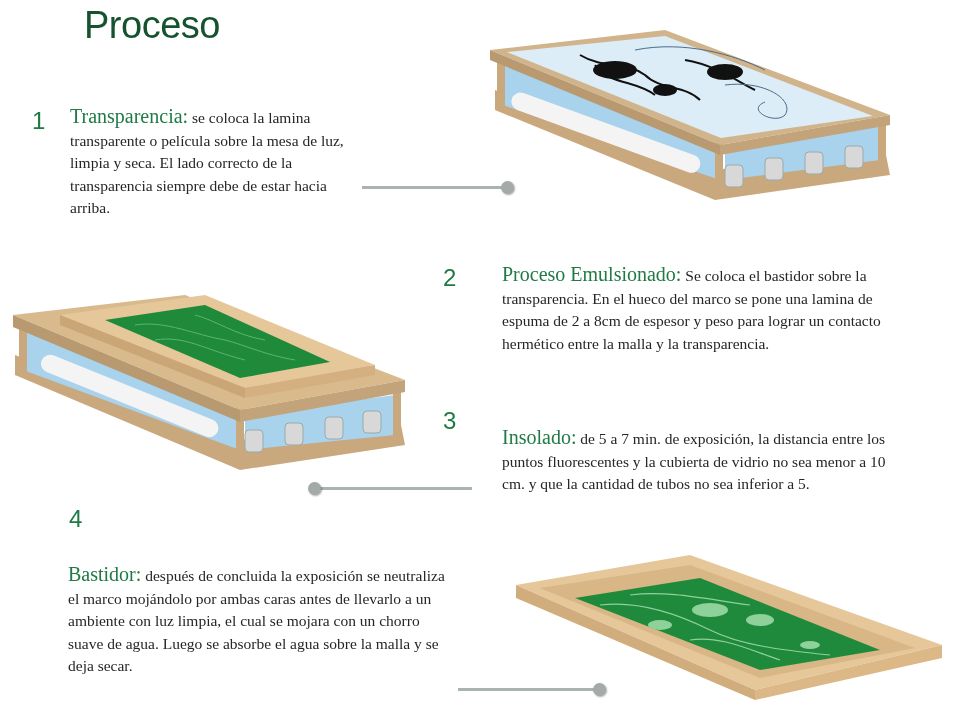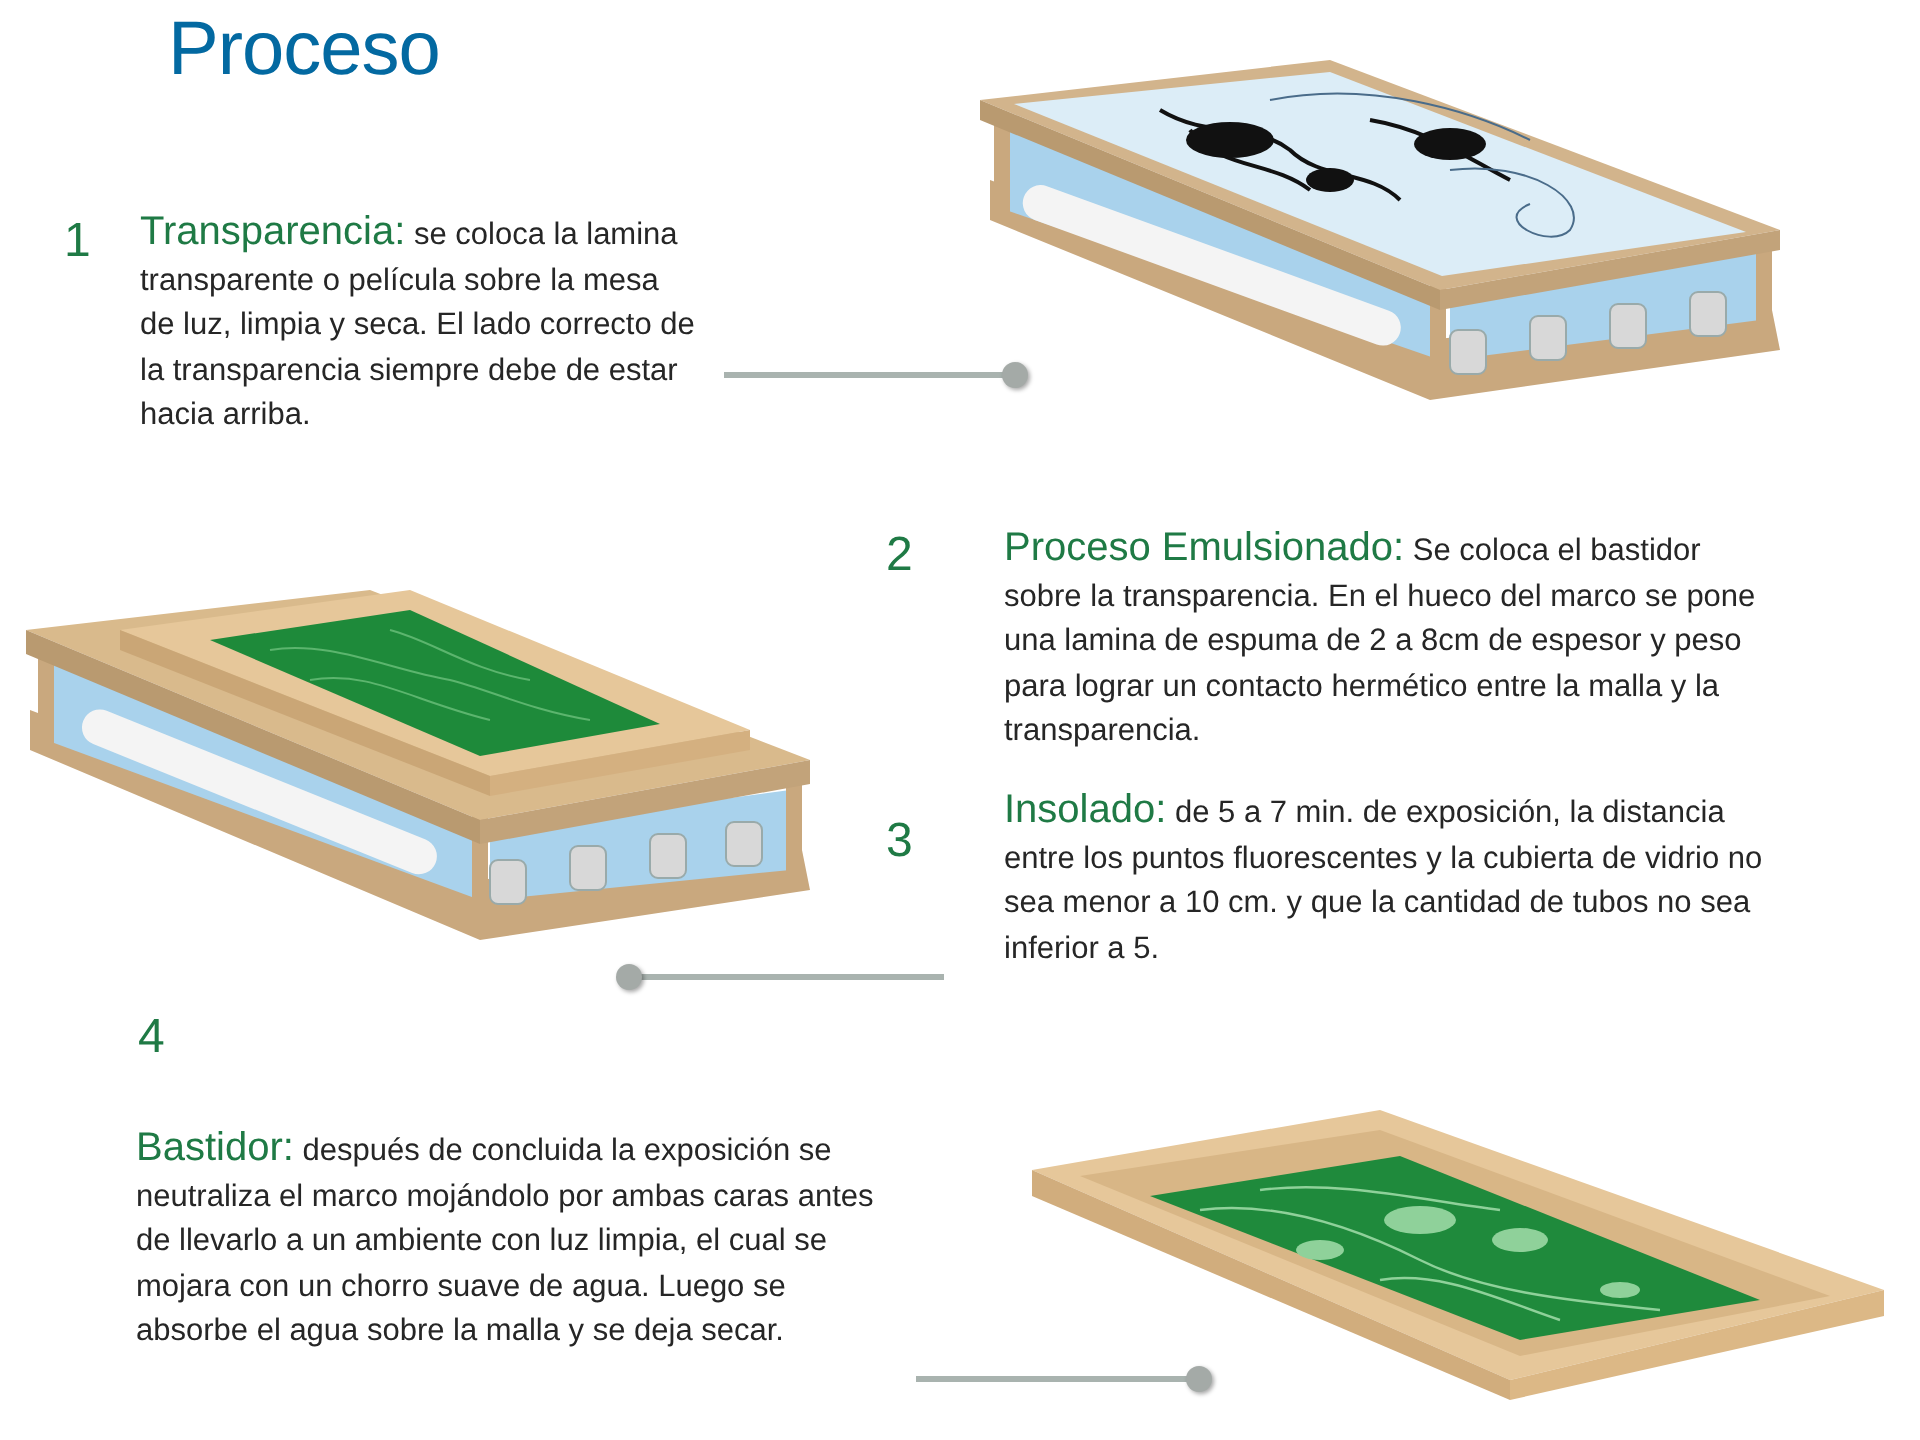--- a/index.html
+++ b/index.html
@@ -4,27 +4,27 @@
 <style>
   html, body { margin: 0; padding: 0; }
   body {
     width: 960px; height: 720px; position: relative; overflow: hidden;
     background: #ffffff;
     font-family: "Liberation Sans", sans-serif;
     color: #262626;
   }
   .title {
     position: absolute; left: 84px; top: 4px;
-    font-size: 38px; color: #0369a1; letter-spacing: -0.5px;
+    font-size: 38px; color: #14532d; letter-spacing: -0.5px;
   }
   .num {
     position: absolute; font-size: 24px; color: #1f7a45;
   }
   .step {
-    position: absolute; font-size: 15.5px; line-height: 22.5px; color: #262626;
+    position: absolute; font-size: 15.5px; line-height: 22.5px; color: #262626; font-family: Liberation Serif, serif;
   }
   .step .head { font-size: 20px; color: #1f7a45; }
   .connector {
     position: absolute; height: 3px; background: #a9b3af;
   }
   .dot {
     position: absolute; width: 13px; height: 13px; border-radius: 50%;
     background: #a4aaa7; box-shadow: 1px 1px 2px rgba(0,0,0,0.35);
   }
   .illus { position: absolute; }
@@ -111,21 +111,21 @@
   <polygon points="240,98 370,75 370,85 240,108" fill="#d4b080"></polygon>
   <polygon points="100,30 200,15 325,72 235,88" fill="#1e8a3a"></polygon>
   <g fill="none" stroke="#5cb56e" stroke-width="1">
     <path d="M130,35 C160,30 190,45 220,50 C240,55 260,65 290,70"></path>
     <path d="M150,50 C180,45 200,60 240,70"></path>
     <path d="M190,25 C210,30 230,45 260,50"></path>
   </g>
 </svg>
 
 <div class="num" style="left:443px; top:407px;">3</div>
-<div class="step" style="left:502px; top:394px; width:390px;">
+<div class="step" style="left:502px; top:426px; width:390px;">
   <span class="head">Insolado:</span><span> de 5 a 7 min. de exposición, la distancia entre los puntos fluorescentes y la cubierta de vidrio no sea menor a 10 cm. y que la cantidad de tubos no sea inferior a 5.</span>
 </div>
 <div class="connector" style="left:315px; top:487px; width:157px;"></div>
 <div class="dot" style="left:308px; top:482px;"></div>
 
 <div class="num" style="left:69px; top:505px;">4</div>
 <div class="step" style="left:68px; top:563px; width:385px;">
   <span class="head">Bastidor:</span><span> después de concluida la exposición se neutraliza el marco mojándolo por ambas caras antes de llevarlo a un ambiente con luz limpia, el cual se mojara con un chorro suave de agua. Luego se absorbe el agua sobre la malla y se deja secar.</span>
 </div>
 <div class="connector" style="left:458px; top:688px; width:142px;"></div>

